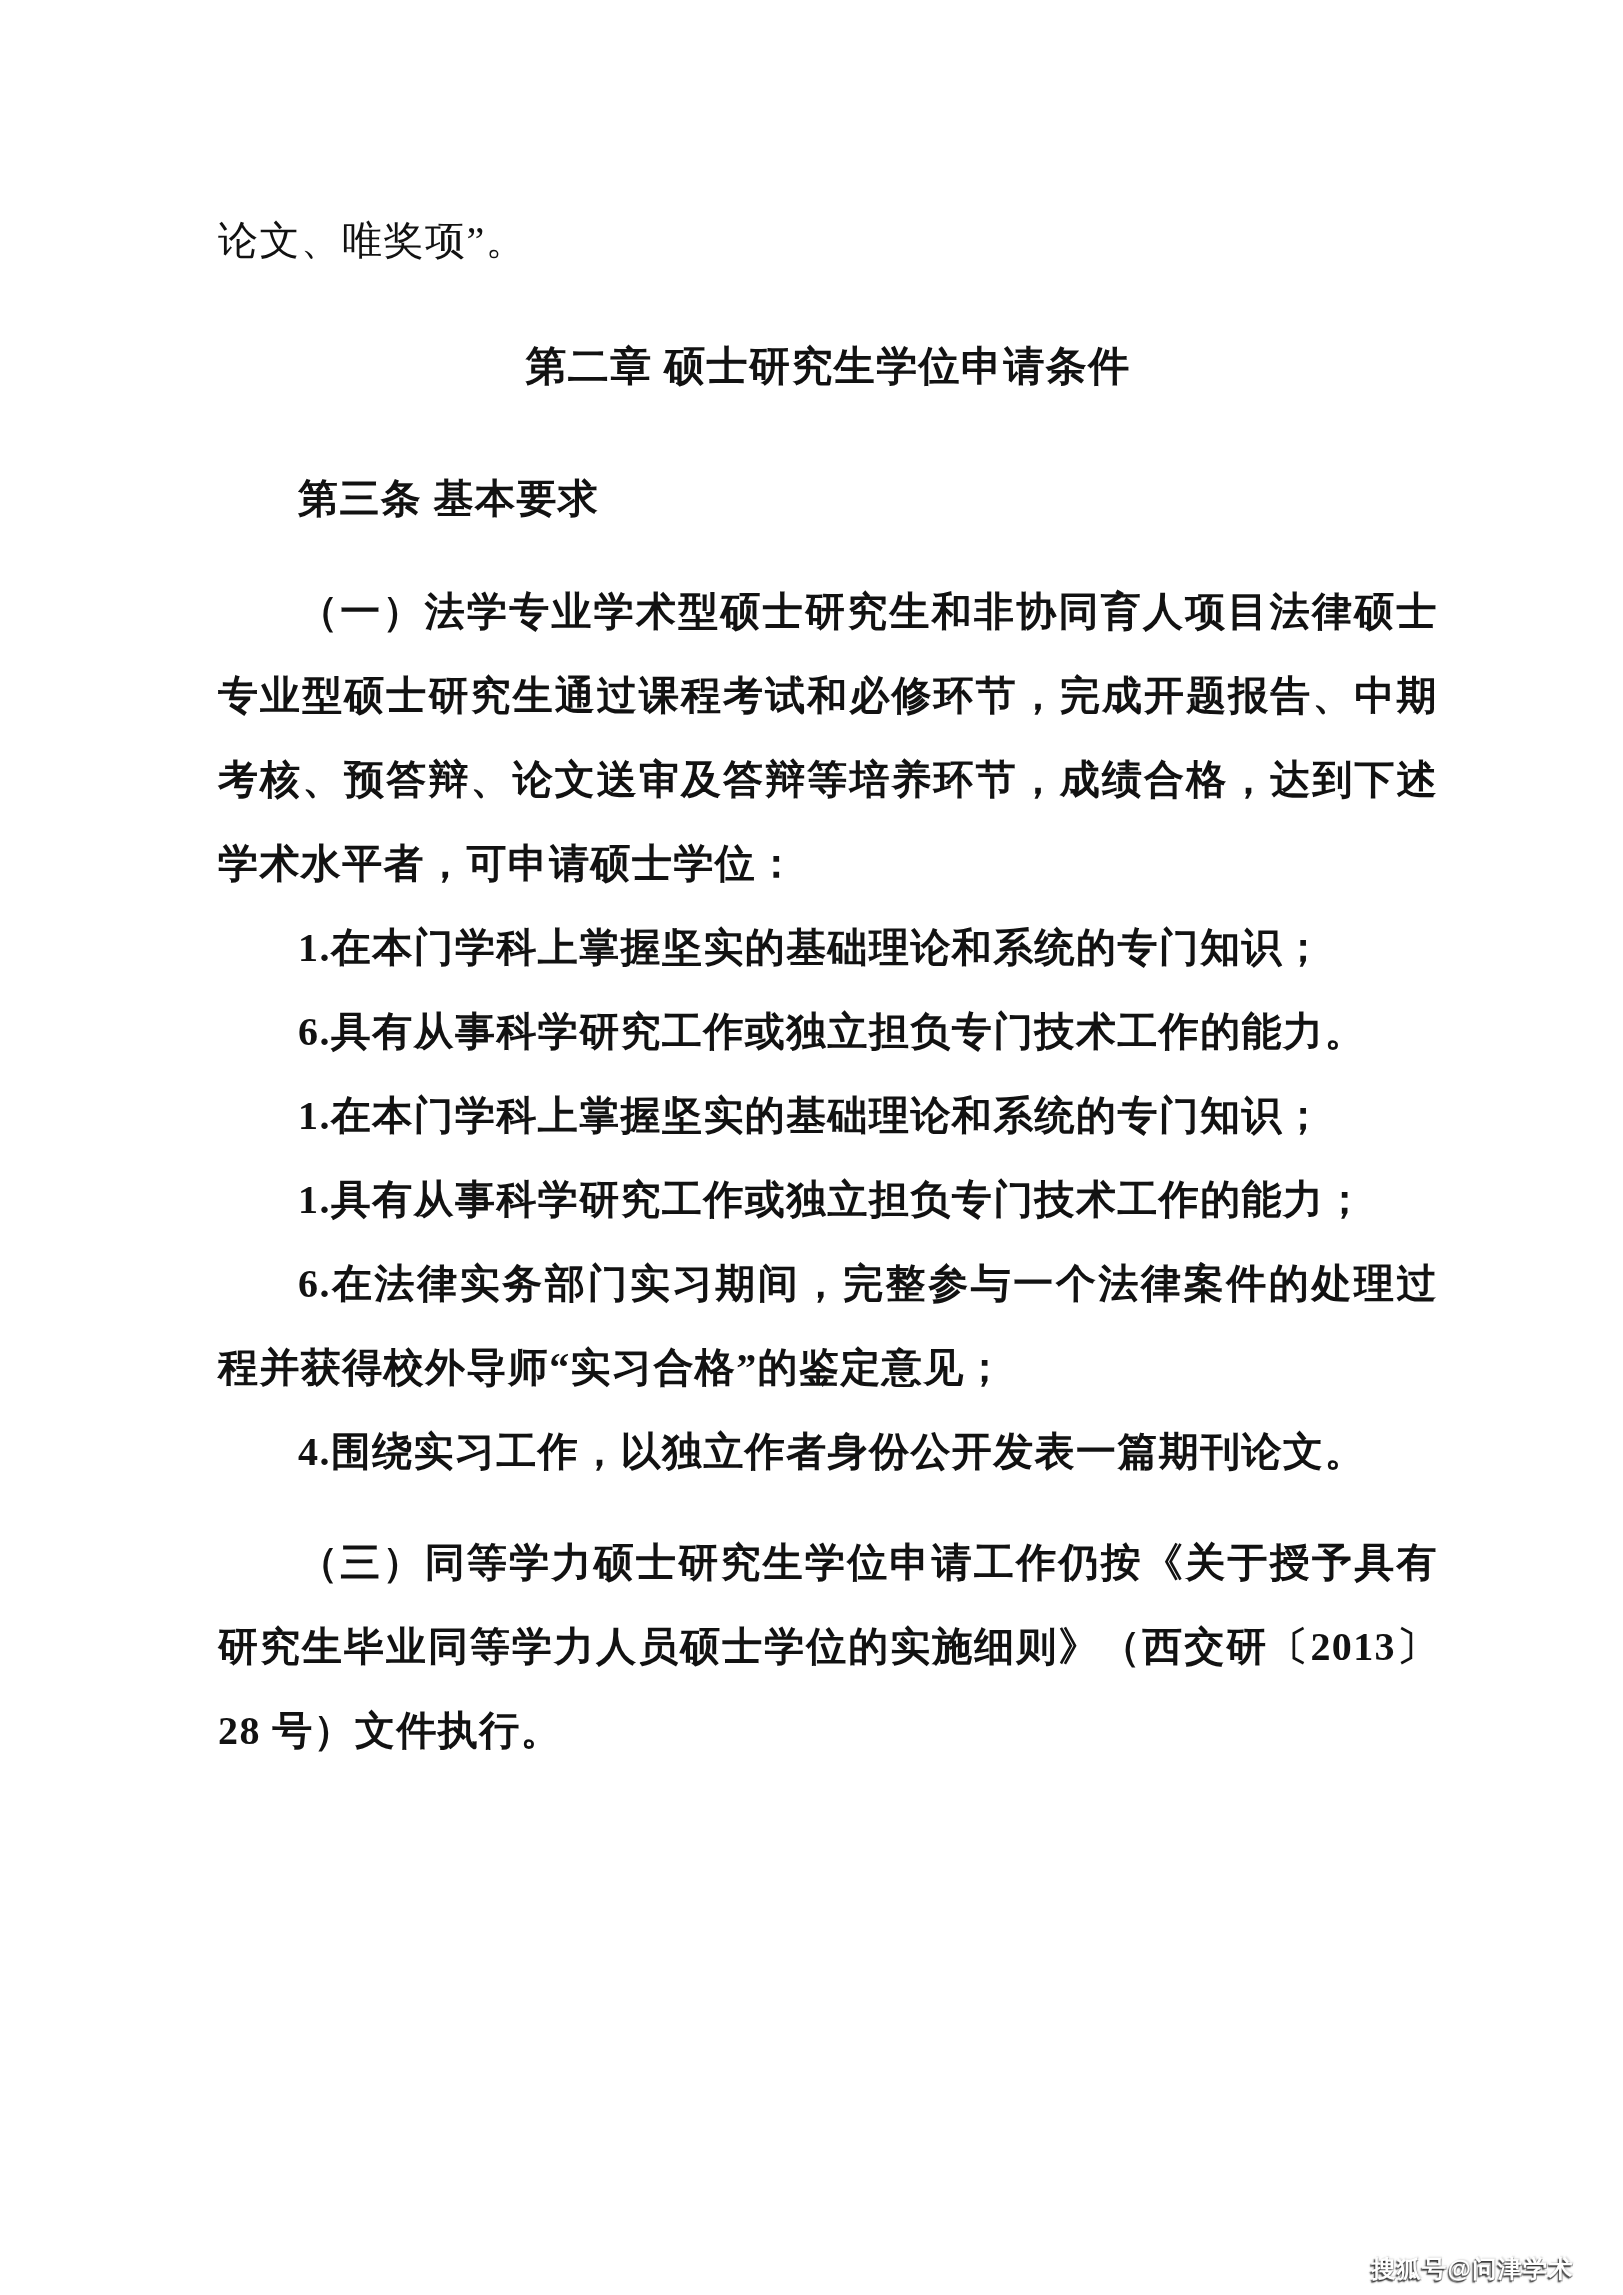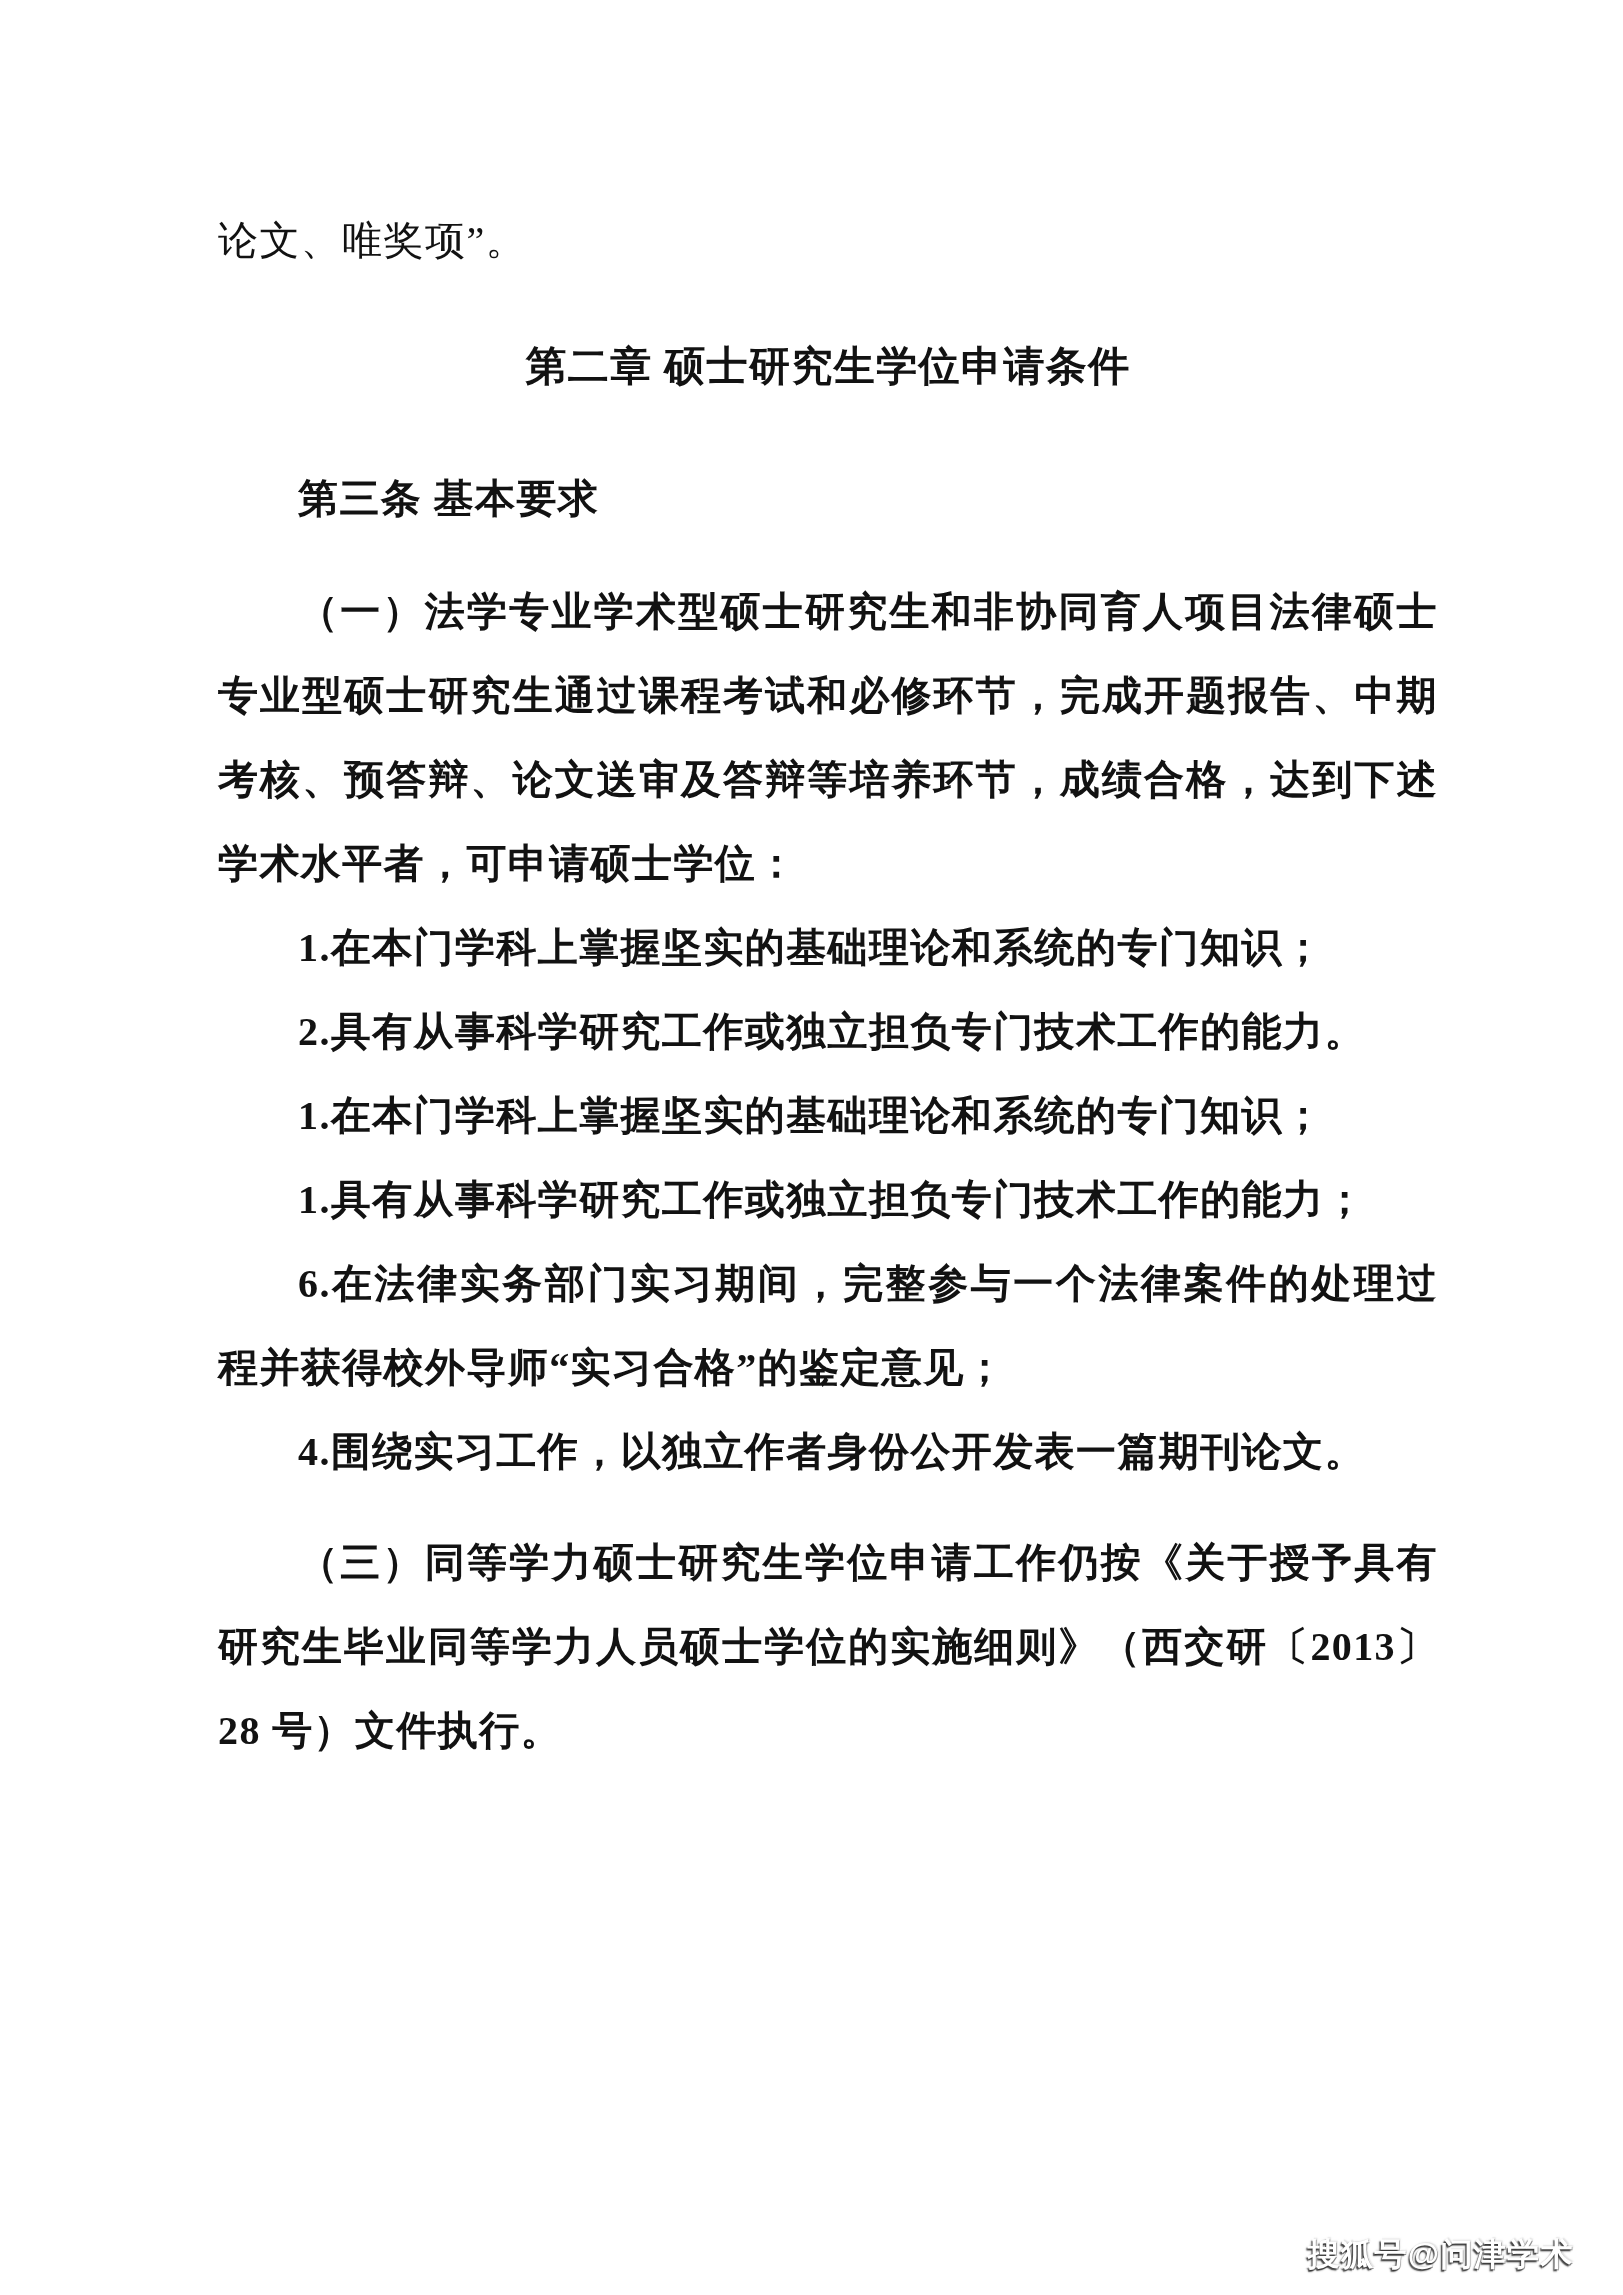--- a/index.html
+++ b/index.html
@@ -46,23 +46,23 @@
   }
   .first-para {
     margin-top: 29px !important;
   }
   .space-before {
     margin-top: 27px !important;
   }
   .watermark {
     position: absolute;
     right: 26px;
-    bottom: 18px;
+    bottom: 10px;
     font-family: "Liberation Sans", "DejaVu Sans", sans-serif;
-    font-size: 32px;
+    font-size: 24px;
     font-weight: 600;
     letter-spacing: 1.4px;
     color: #ffffff;
     text-shadow:
       -1.4px 2px 1.4px rgba(30, 30, 30, 0.85),
       1.4px -0.7px 1.4px rgba(170, 170, 170, 0.35),
       0.7px 1.4px 0 rgba(60, 60, 60, 0.55);
   }
 </style>
 </head>
@@ -73,21 +73,21 @@
     <p>论文、唯奖项”。</p>
 
     <p class="chapter-heading">第二章 硕士研究生学位申请条件</p>
 
     <p class="article-heading indent">第三条 基本要求</p>
 
     <p class="indent first-para">（一）法学专业学术型硕士研究生和非协同育人项目法律硕士专业型硕士研究生通过课程考试和必修环节，完成开题报告、中期考核、预答辩、论文送审及答辩等培养环节，成绩合格，达到下述学术水平者，可申请硕士学位：</p>
 
     <p class="indent">1.在本门学科上掌握坚实的基础理论和系统的专门知识；</p>
 
-    <p class="indent">2.具有从事科学研究工作或独立担负专门技术工作的能力。</p>
+    <p class="indent">6.具有从事科学研究工作或独立担负专门技术工作的能力。</p>
 
 
     <p class="indent">1.在本门学科上掌握坚实的基础理论和系统的专门知识；</p>
 
     <p class="indent">1.具有从事科学研究工作或独立担负专门技术工作的能力；</p>
 
     <p class="indent">6.在法律实务部门实习期间，完整参与一个法律案件的处理过程并获得校外导师“实习合格”的鉴定意见；</p>
 
     <p class="indent">4.围绕实习工作，以独立作者身份公开发表一篇期刊论文。</p>
 

